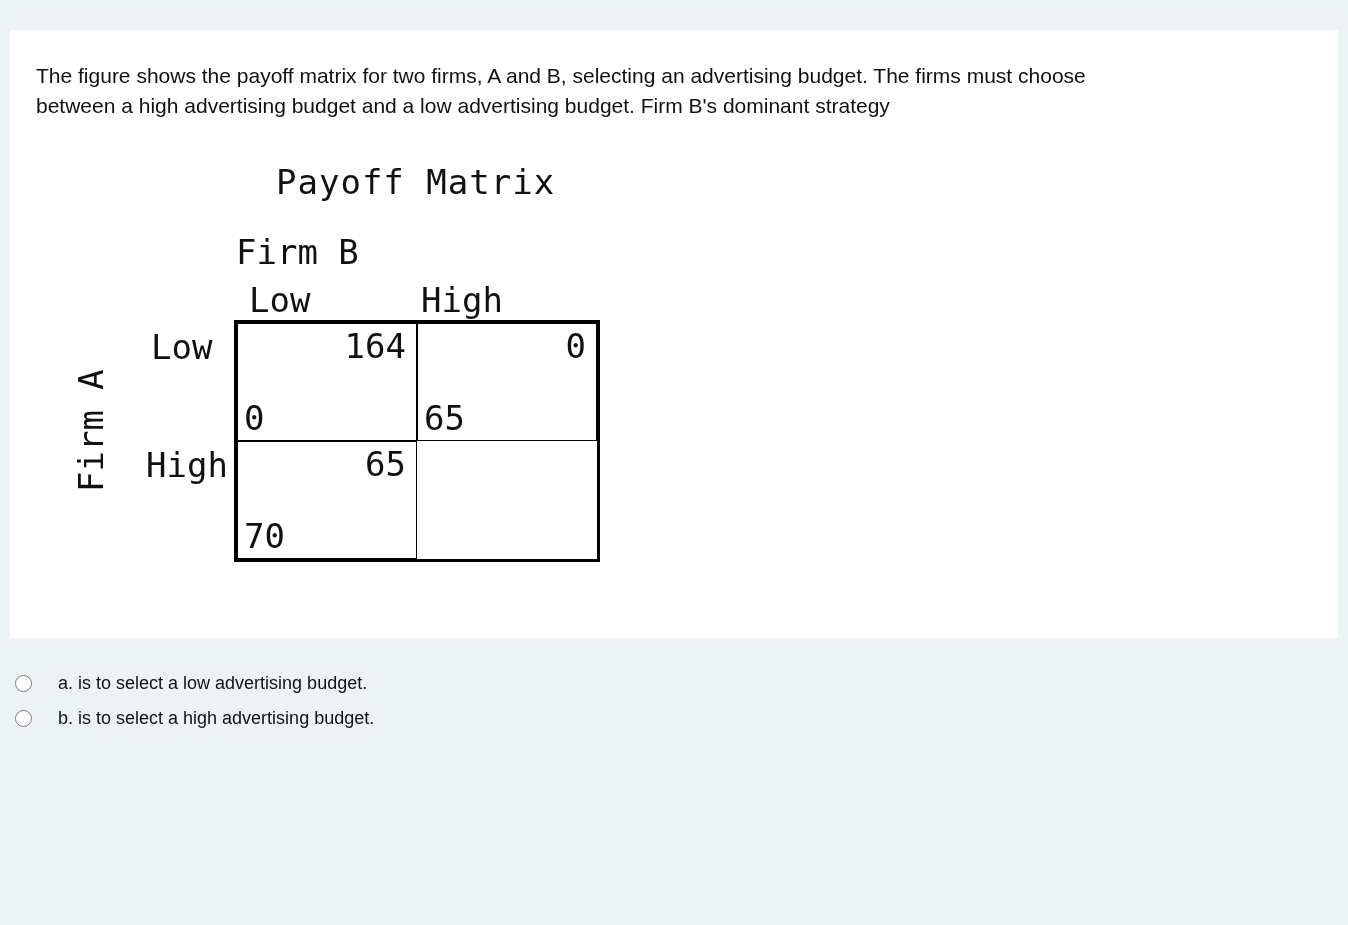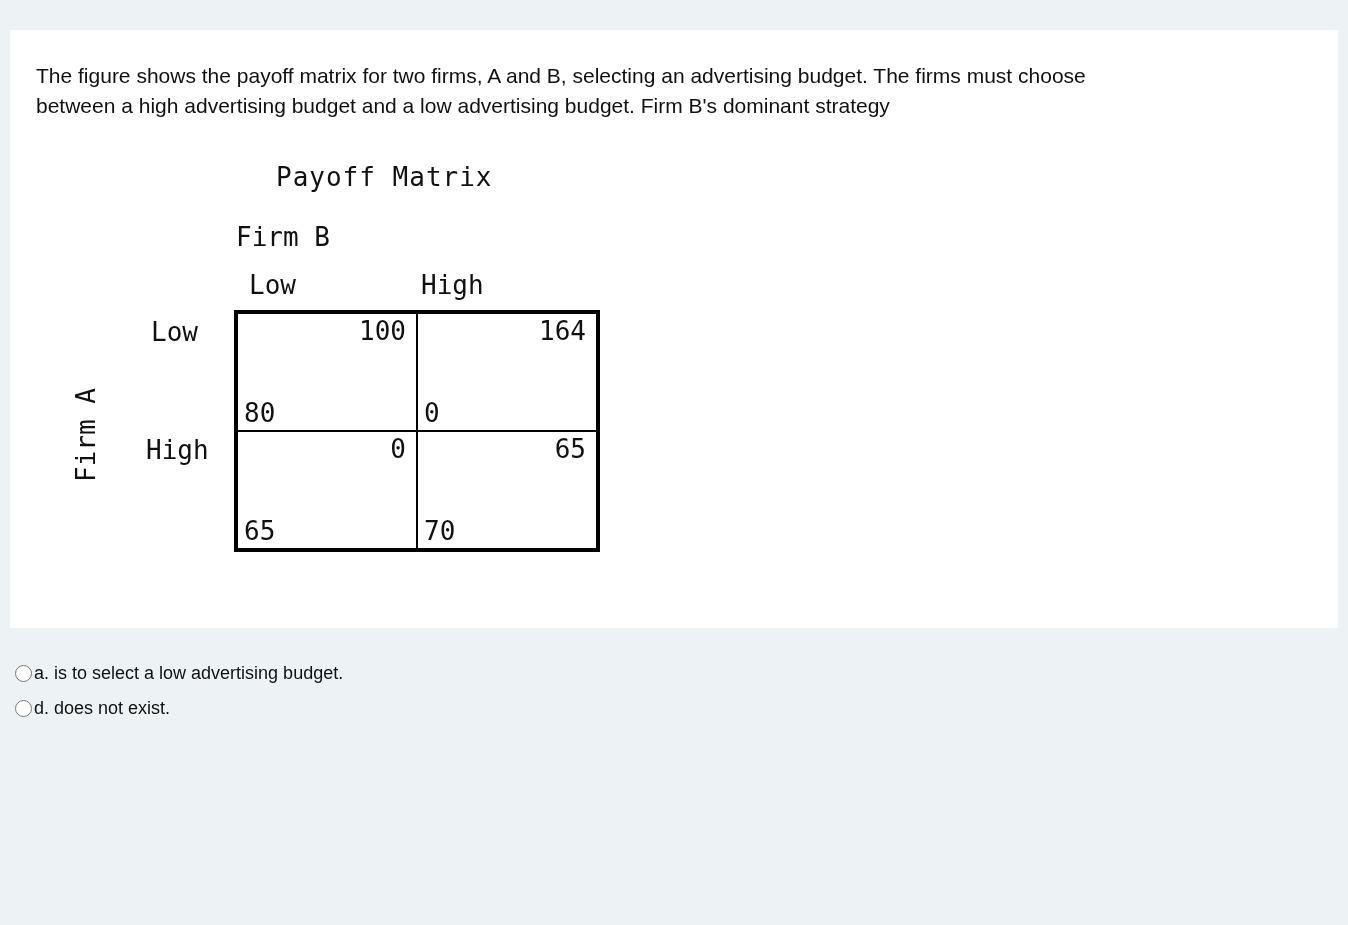--- a/index.html
+++ b/index.html
@@ -22,21 +22,21 @@
   }
   .question-text {
     font-size: 21px;
     line-height: 1.45;
     margin-bottom: 40px;
     max-width: 1100px;
   }
   .matrix-wrap {
     margin-left: 30px;
     font-family: "Andale Mono","Lucida Console","Consolas",monospace;
-    font-size: 26px;
+    font-size: 34px;
   }
   .matrix-title {
     margin: 0 0 30px 210px;
     letter-spacing: 1px;
   }
   .matrix {
     position: relative;
     width: 560px;
     height: 380px;
   }
@@ -96,21 +96,21 @@
     bottom: 2px;
     left: 6px;
   }
   .options {
     margin: 35px 0 10px 0;
     padding: 0 5px;
   }
   .opt {
     display: flex;
     align-items: center;
-    gap: 2px;
+    gap: 26px;
     font-size: 18px;
     margin: 14px 0;
   }
   .opt input[type=radio] {
     width: 17px;
     height: 17px;
     margin: 0;
   }
 </style>
 </head>
@@ -127,24 +127,20 @@
         <div class="firm-b-label">Firm B</div>
         <div class="b-low">Low</div>
         <div class="b-high">High</div>
 
         <div class="firm-a-label">Firm A</div>
         <div class="a-low">Low</div>
         <div class="a-high">High</div>
 
         <div class="grid">
           <div class="cell">
-            <span class="tr">100</span>
-            <span class="bl">80</span>
-          </div>
-          <div class="cell">
             <span class="tr">164</span>
             <span class="bl">0</span>
           </div>
           <div class="cell">
             <span class="tr">0</span>
             <span class="bl">65</span>
           </div>
           <div class="cell">
             <span class="tr">65</span>
             <span class="bl">70</span>
@@ -155,16 +151,16 @@
 
   </div>
 
   <div class="options">
     <label class="opt">
       <input type="radio" name="ans" style="">
       <span>a. is to select a low advertising budget.</span>
     </label>
     <label class="opt">
       <input type="radio" name="ans" style="">
-      <span>d. does not exist.</span>
+      <span>b. is to select a high advertising budget.</span>
     </label>
   </div>
 </div>
 
 </body></html>

